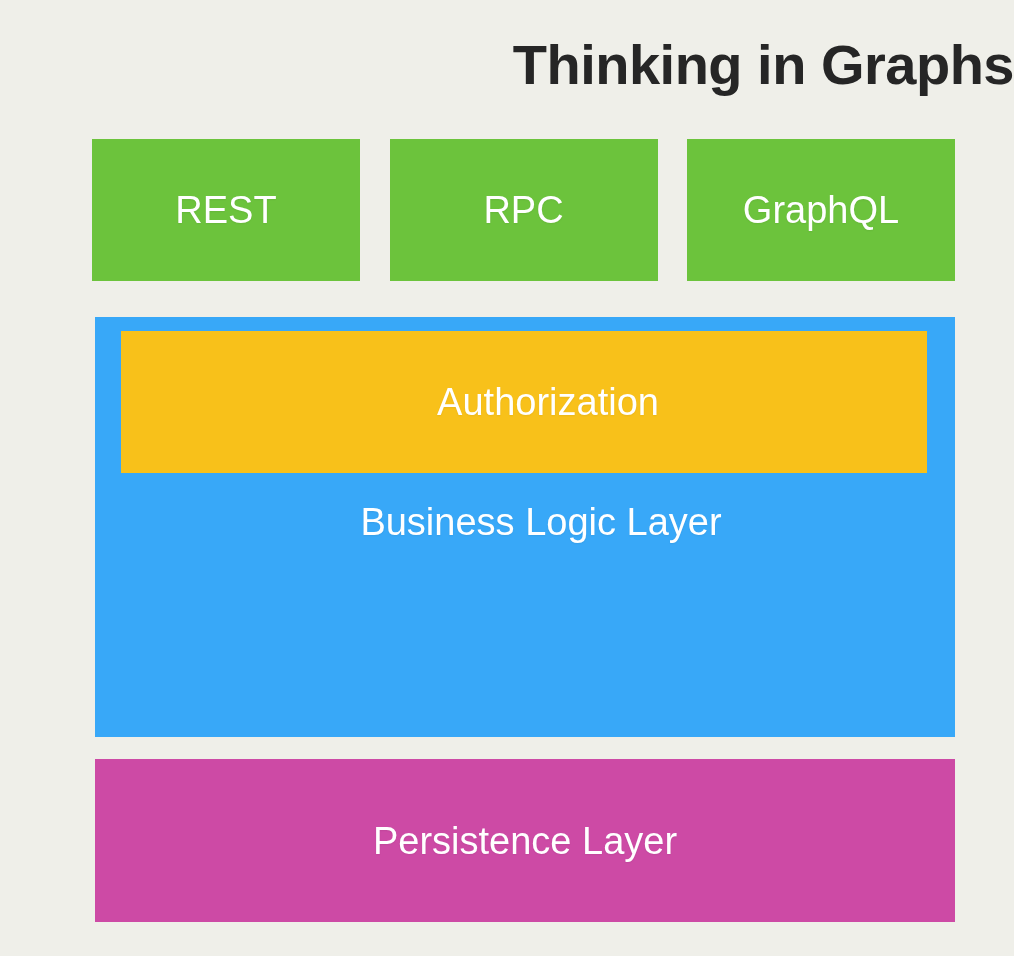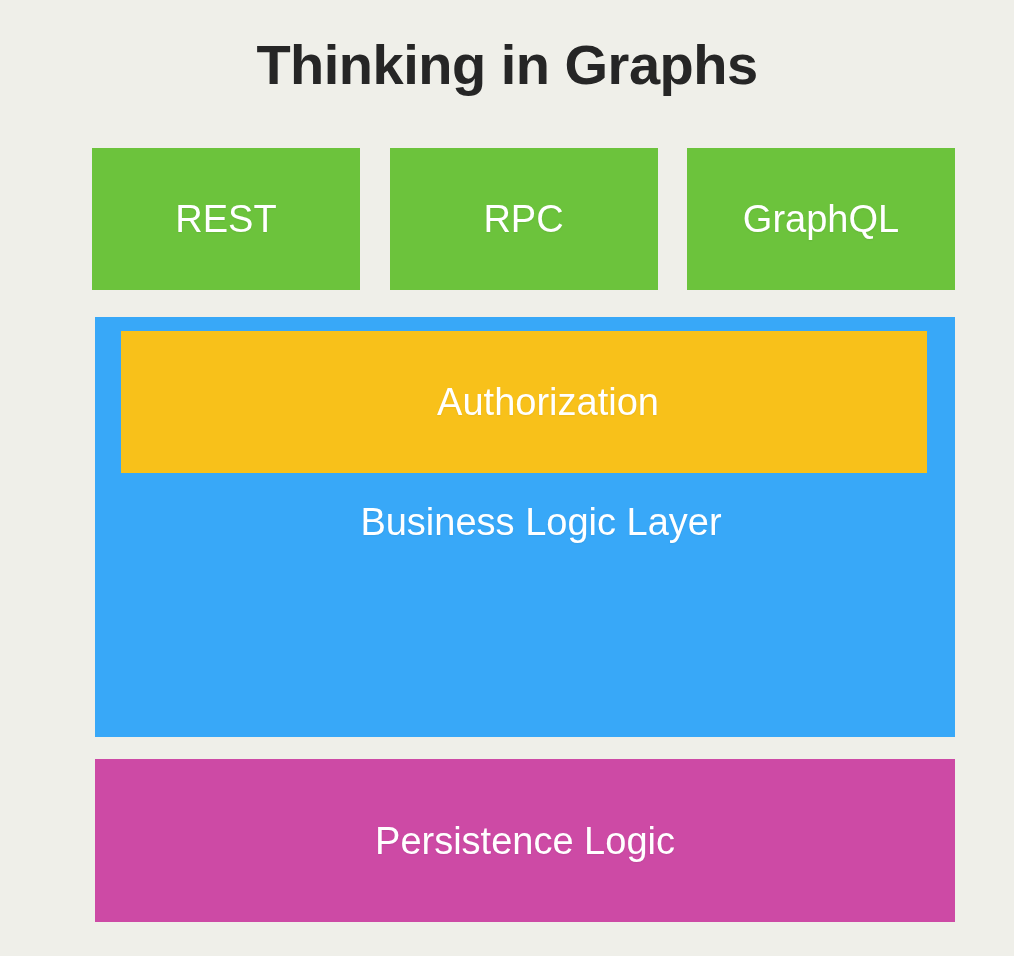--- a/index.html
+++ b/index.html
@@ -20,34 +20,34 @@
     width: 1014px;
     height: 956px;
     box-sizing: border-box;
   }
 
   .slide-title {
     position: absolute;
     left: 0;
     top: 34px;
     width: 1014px;
-    text-align: center;
+    text-align: right;
     font-size: 56px;
     font-weight: 700;
     color: #262626;
     letter-spacing: -0.5px;
     line-height: 1.1;
     white-space: nowrap;
   }
 
   
   .api-row {
     position: absolute;
     left: 92px;
-    top: 148px;
+    top: 139px;
     width: 863px;
     height: 142px;
     display: flex;
     justify-content: space-between;
     align-items: flex-start;
   }
 
   .api-box {
     width: 268px;
     height: 142px;
@@ -184,20 +184,20 @@
 
     <div class="auth-box">
       <span class="auth-box-label">Authorization</span>
     </div>
 
     <div class="business-layer-label">Business Logic Layer</div>
 
   </div>
 
   <div class="persistence-layer">
-    <span class="persistence-layer-label">Persistence Logic</span>
+    <span class="persistence-layer-label">Persistence Layer</span>
   </div>
 
   <div class="caption-clip">
     <div class="caption-text"></div>
   </div>
 
 </div>
 
 </body></html>

